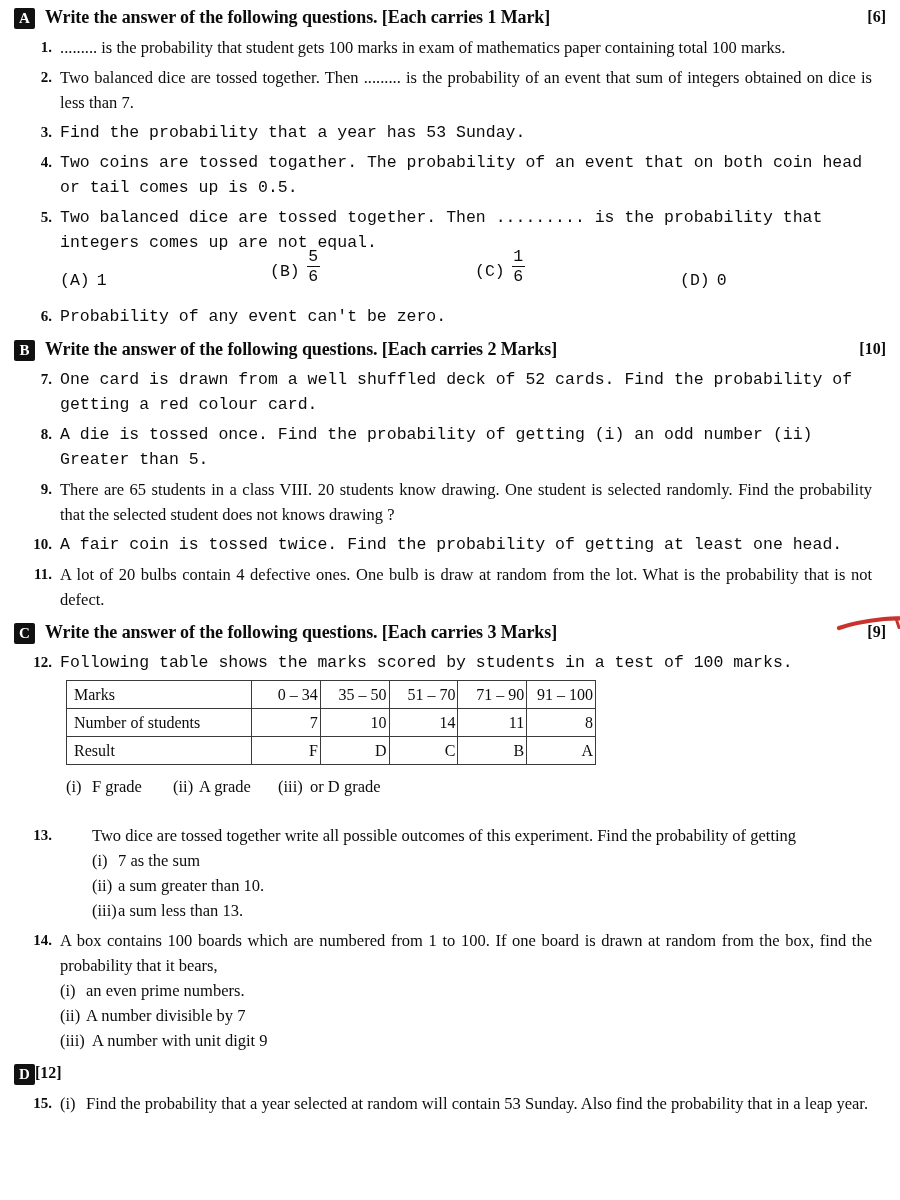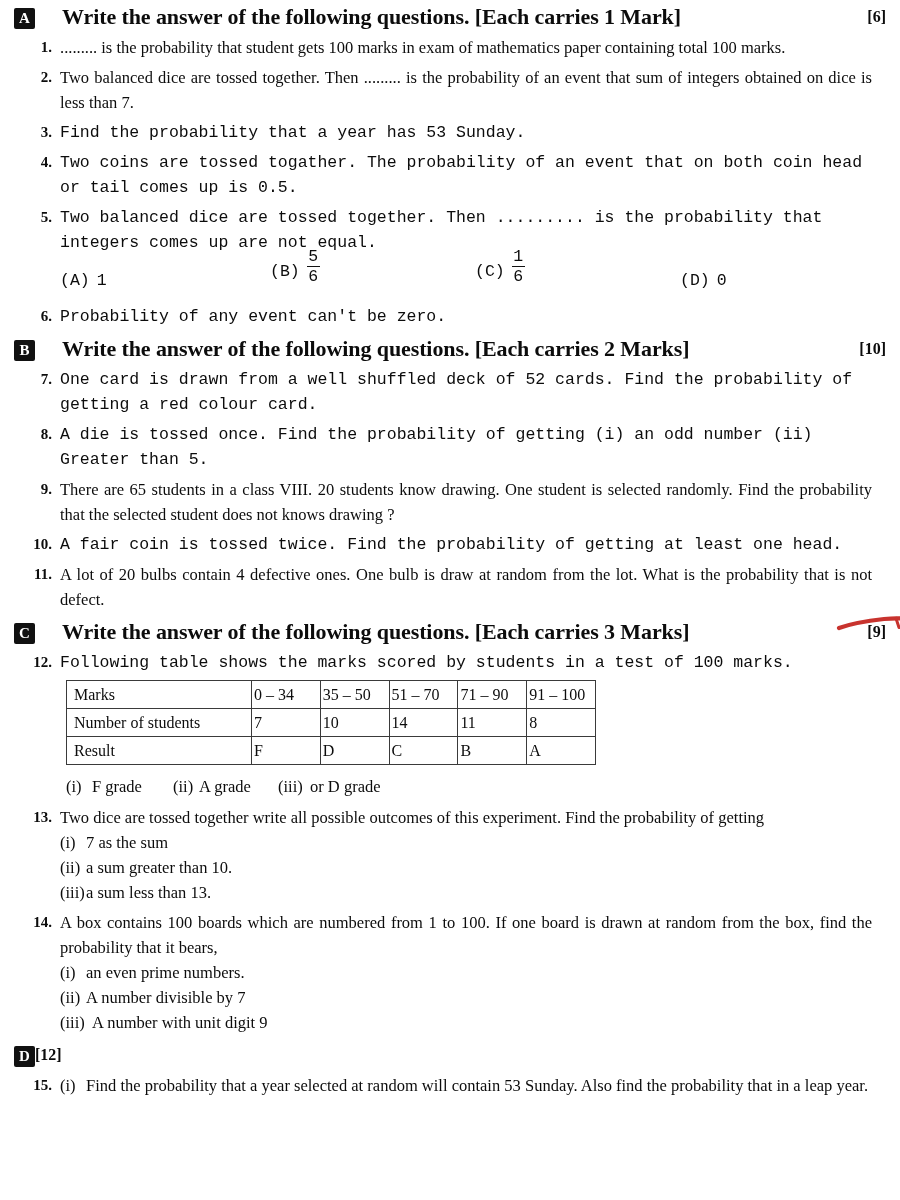--- a/index.html
+++ b/index.html
@@ -34,23 +34,23 @@
     line-height: 21px;
     text-align: center;
     border-radius: 2px;
     flex: 0 0 auto;
     margin-top: 2px;
     letter-spacing: 0;
   }
   .sec-title {
     flex: 1 1 auto;
     font-weight: 700;
-    font-size: 22px;
+    font-size: 18px;
     line-height: 22px;
-    padding-left: 27px;
+    padding-left: 10px;
     letter-spacing: -0.1px;
     white-space: nowrap;
   }
   .sec-marks {
     flex: 0 0 auto;
     font-weight: 700;
     font-size: 16px;
     line-height: 22px;
     text-align: right;
     position: relative;
@@ -148,21 +148,21 @@
     border: 1.2px solid #3a3a3a;
     height: 27px;
     padding: 0 7px;
     line-height: 27px;
   }
   table.marks-table td.rowlab {
     text-align: left;
     width: 185px;
   }
   table.marks-table td.val {
-    text-align: left;
+    text-align: right;
     width: 68.8px;
     padding: 0 2px;
   }
   .post-table { padding-left: 66px; }
   .post-table .pt-line { font-size: 16.5px; line-height: 25px; }
 </style>
 </head>
 <body>
 
 <div class="page">
@@ -320,21 +320,21 @@
         <span class="sub-lab">(ii)</span>
         <span>A grade</span>
       </span>
       <span class="cell">
         <span class="sub-lab" style="min-width:32px;">(iii)</span>
         <span>or D grade</span>
       </span>
     </div>
   </div>
 
-  <div class="q-row" style="margin-top:6px;">
+  <div class="q-row" style="margin-top:24px;gap:32px;">
     <div class="q-num">13.</div>
     <div class="q-body">
       <div>Two dice are tossed together write all possible outcomes of this experiment. Find the probability of getting</div>
       <div class="sub-line">
         <span class="sub-lab">(i)</span>
         <span>7 as the sum</span>
       </div>
       <div class="sub-line">
         <span class="sub-lab">(ii)</span>
         <span>a sum greater than 10.</span>

